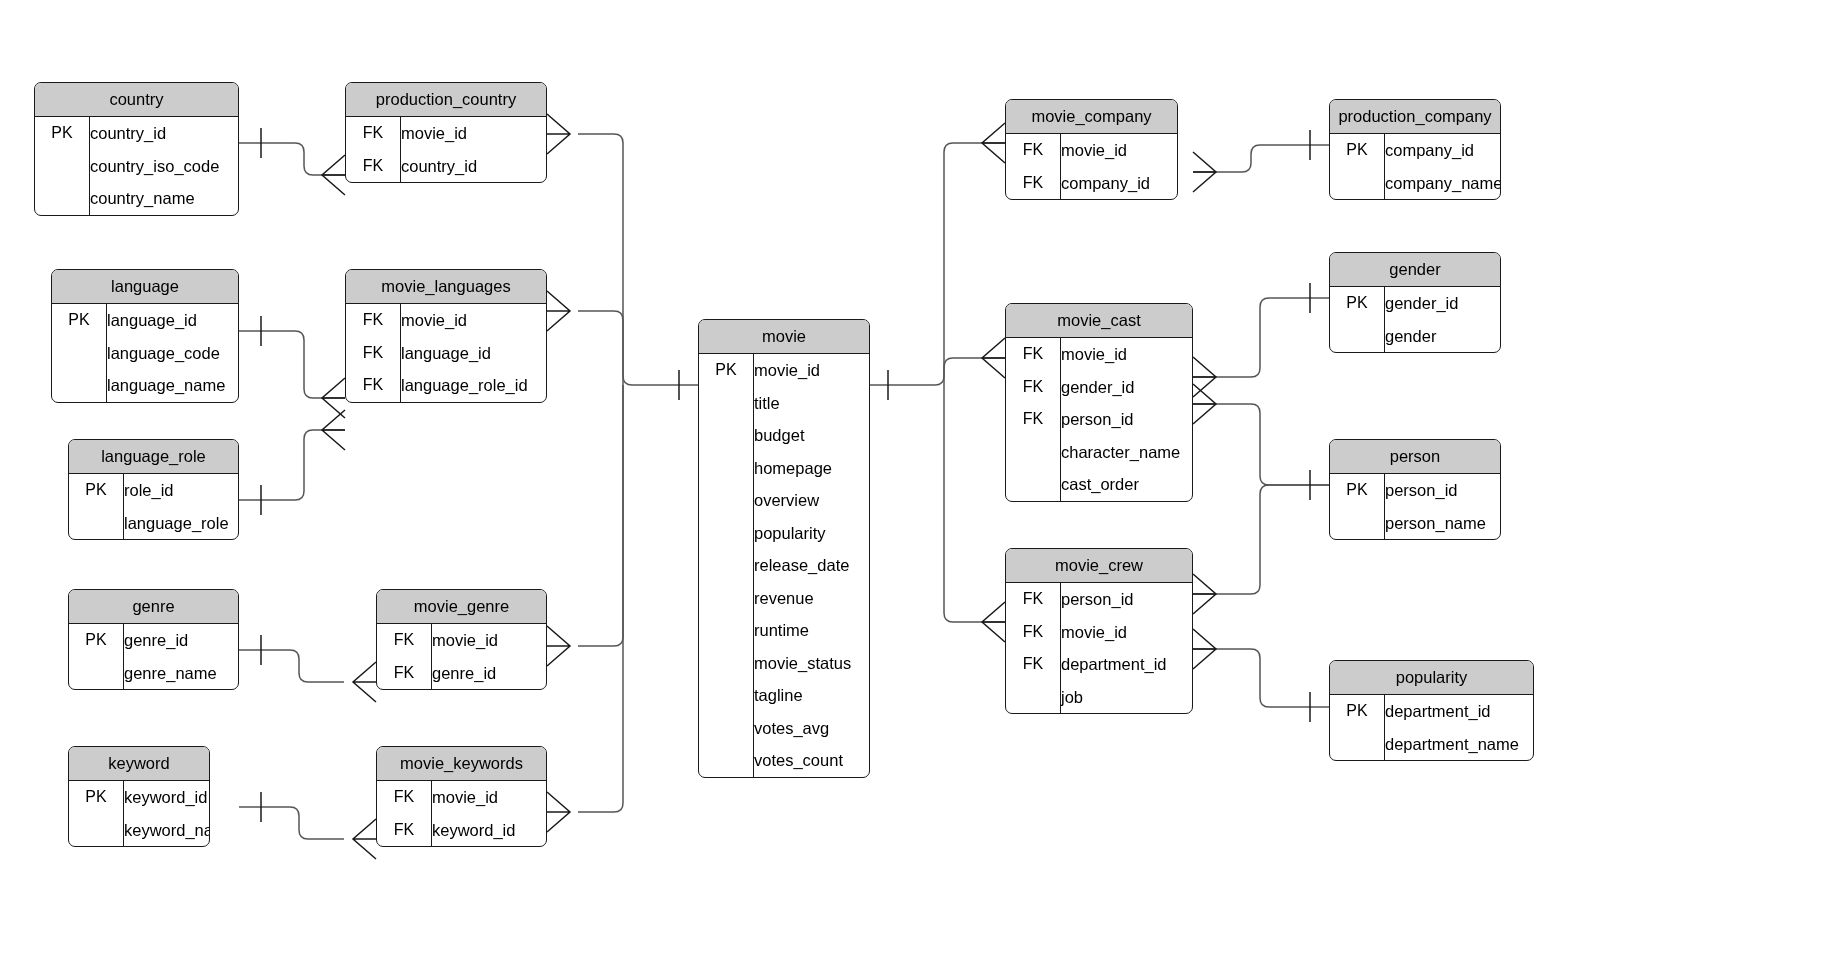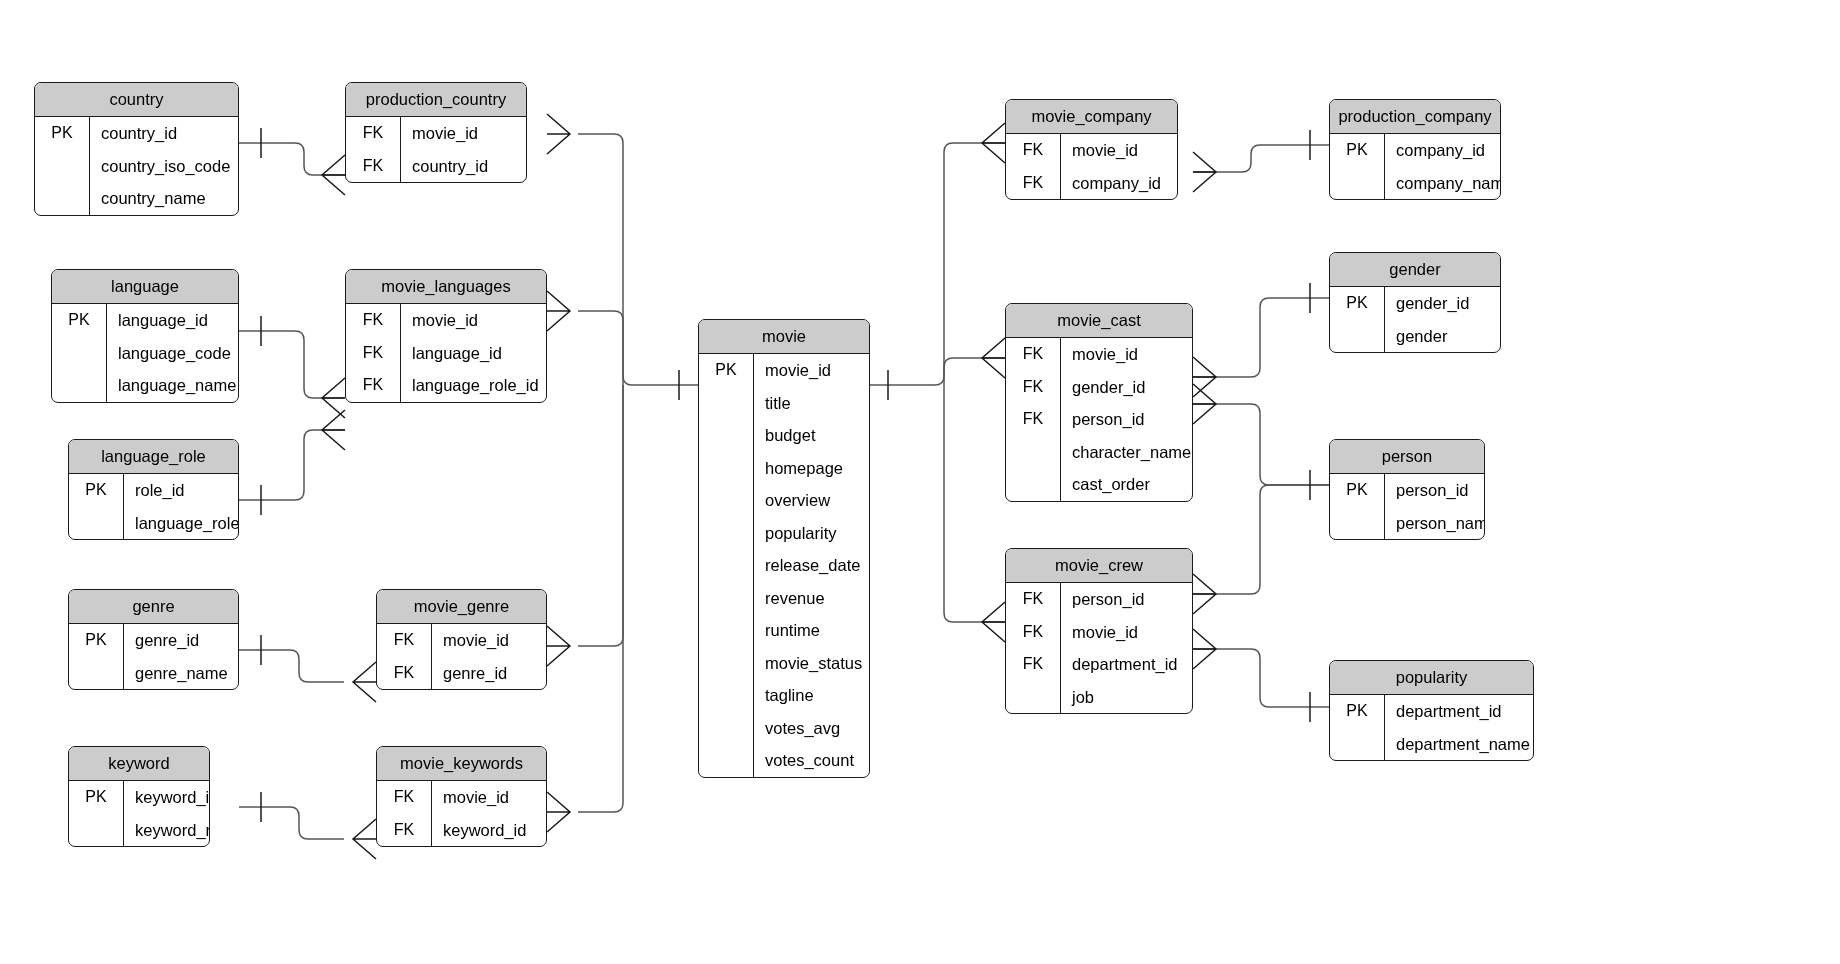--- a/index.html
+++ b/index.html
@@ -55,21 +55,20 @@
   .attr-key {
     width: 54px;
     flex: 0 0 54px;
     text-align: center;
     font-size: 16px;
     color: #000000;
     white-space: nowrap;
   }
   .attr-name {
     flex: 1 1 auto;
-    padding-left: 11px;
     font-size: 16.5px;
     color: #000000;
     white-space: nowrap;
     border-left: 1.4px solid #1a1a1a;
     height: 32.5px;
     line-height: 32.5px;
     box-sizing: border-box;
   }
   .attrs::after {
     content: "";
@@ -202,21 +201,21 @@
           <div class="attr-row">
             <div class="attr-key"></div>
             <div class="attr-name">country_iso_code</div>
           </div>
           <div class="attr-row">
             <div class="attr-key"></div>
             <div class="attr-name">country_name</div>
           </div>
         </div>
       </div>
-      <div class="entity" style="left: 345px; top: 34px; width: 182px;">
+      <div class="entity" style="left: 345px; top: 34px; width: 202px;">
         <div class="entity-title">production_country</div>
         <div class="attrs">
           <div class="attr-row">
             <div class="attr-key">FK</div>
             <div class="attr-name">movie_id</div>
           </div>
           <div class="attr-row">
             <div class="attr-key">FK</div>
             <div class="attr-name">country_id</div>
           </div>
@@ -383,21 +382,21 @@
           <div class="attr-row">
             <div class="attr-key">PK</div>
             <div class="attr-name">role_id</div>
           </div>
           <div class="attr-row">
             <div class="attr-key"></div>
             <div class="attr-name">language_role</div>
           </div>
         </div>
       </div>
-      <div class="entity" style="left: 1329px; top: 391px; width: 156px;">
+      <div class="entity" style="left: 1329px; top: 391px; width: 172px;">
         <div class="entity-title">person</div>
         <div class="attrs">
           <div class="attr-row">
             <div class="attr-key">PK</div>
             <div class="attr-name">person_id</div>
           </div>
           <div class="attr-row">
             <div class="attr-key"></div>
             <div class="attr-name">person_name</div>
           </div>

